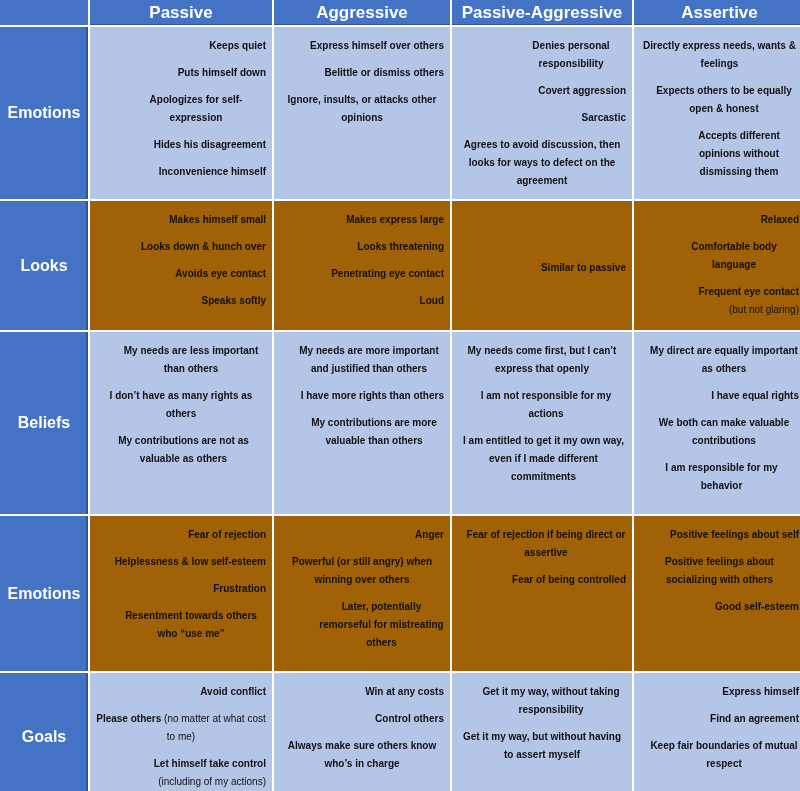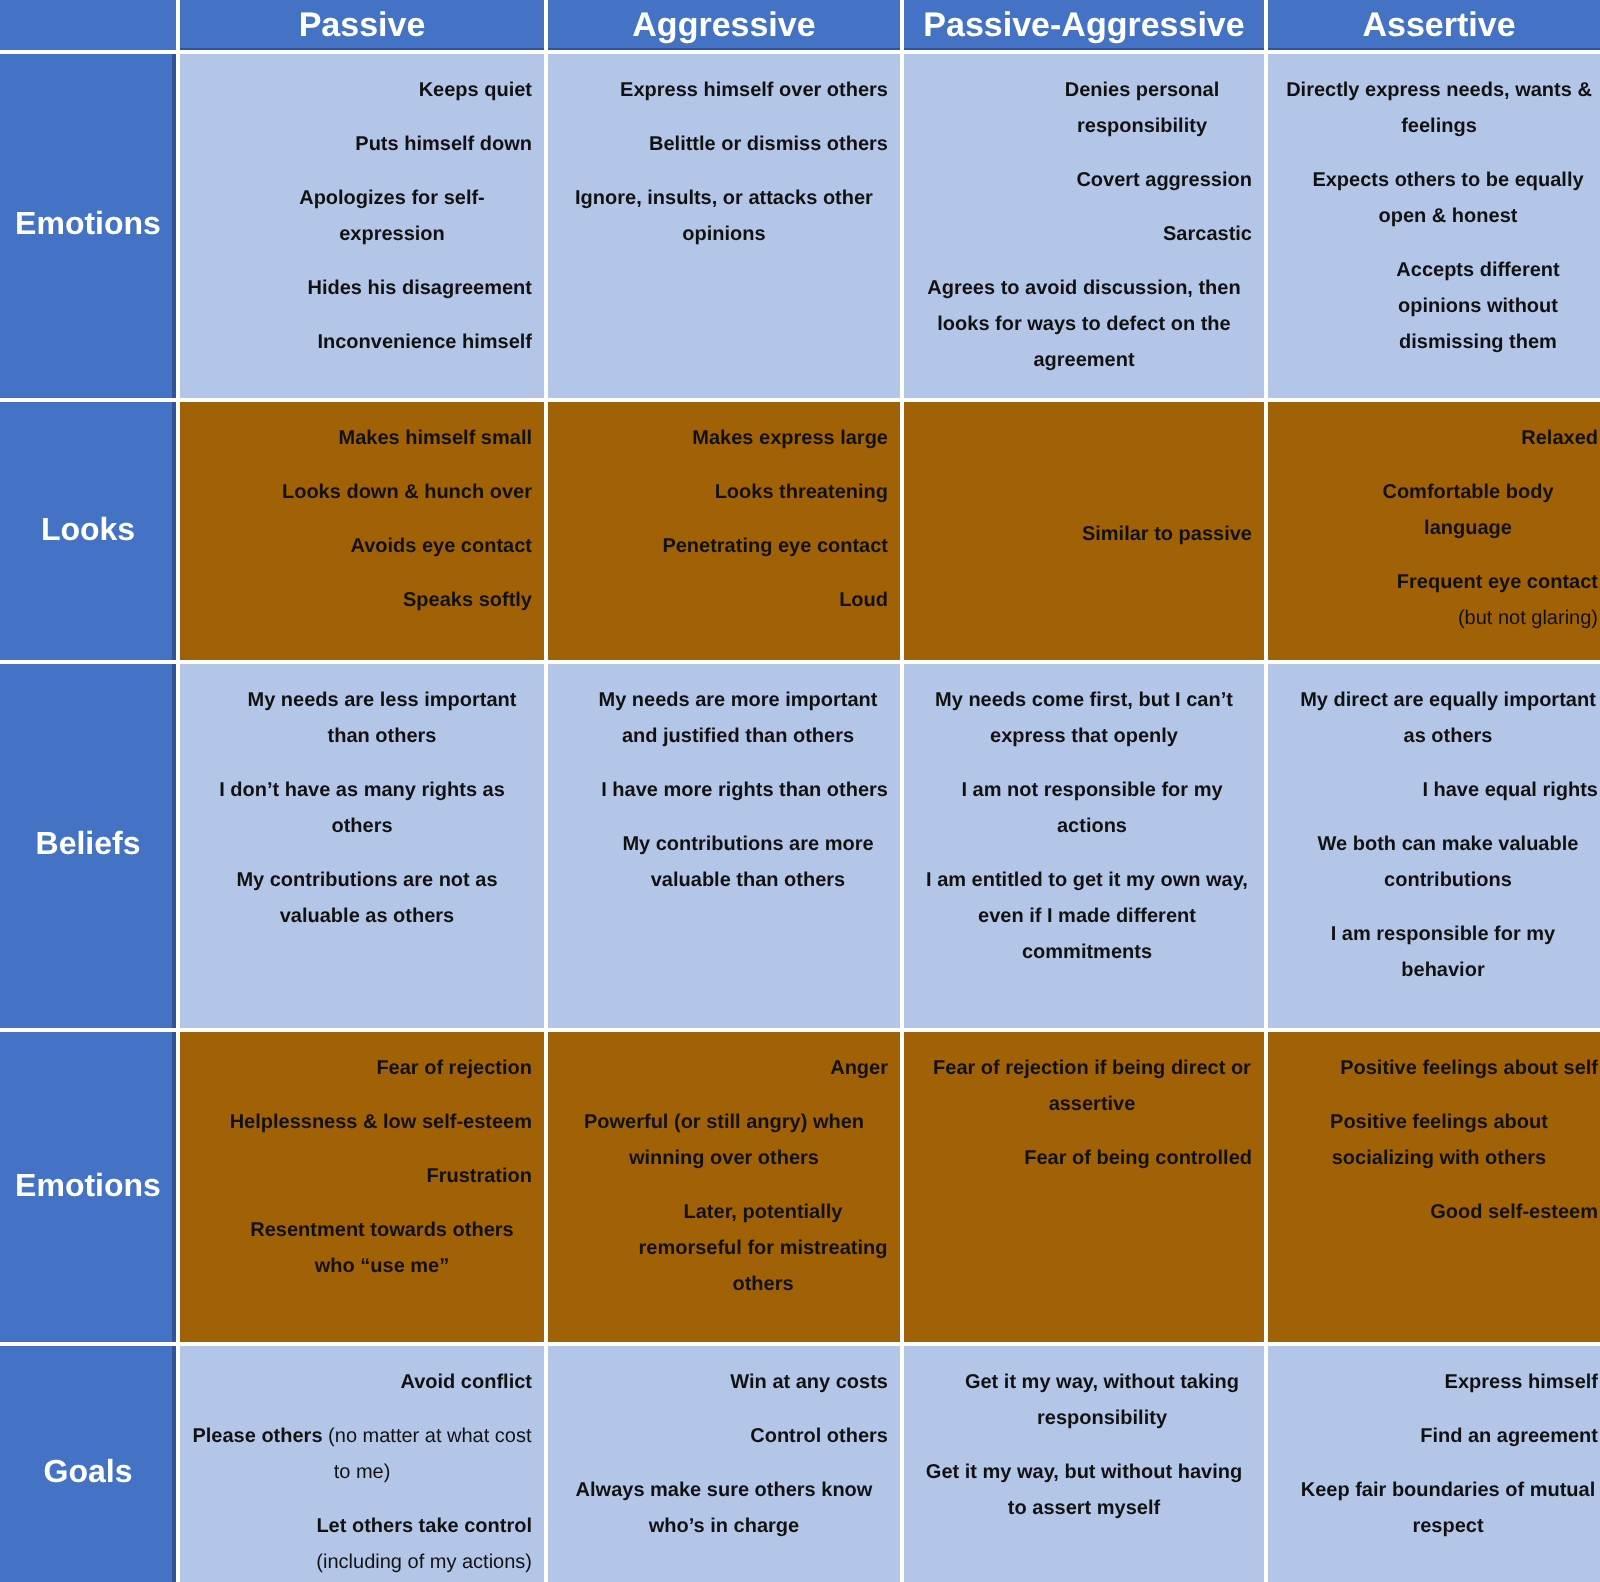--- a/index.html
+++ b/index.html
@@ -141,21 +141,21 @@
     <div class="item">Good self-esteem</div>
   </div>
 
   <div class="rowlabel">Goals</div>
   <div class="cell odd">
     <div class="item">Avoid conflict</div>
     <div class="item" style="max-width:175px">
       <span>Please others</span>
       <span class="normal">(no matter at what cost to me)</span>
     </div>
-    <div>Let others take control</div>
+    <div>Let himself take control</div>
     <div class="item" style="font-weight:normal">(including of my actions)</div>
   </div>
   <div class="cell odd">
     <div class="item">Win at any costs</div>
     <div class="item">Control others</div>
     <div class="item" style="max-width:165px">Always make sure others know who’s in charge</div>
   </div>
   <div class="cell odd">
     <div class="item" style="max-width:150px">Get it my way, without taking responsibility</div>
     <div class="item" style="max-width:170px">Get it my way, but without having to assert myself</div>

